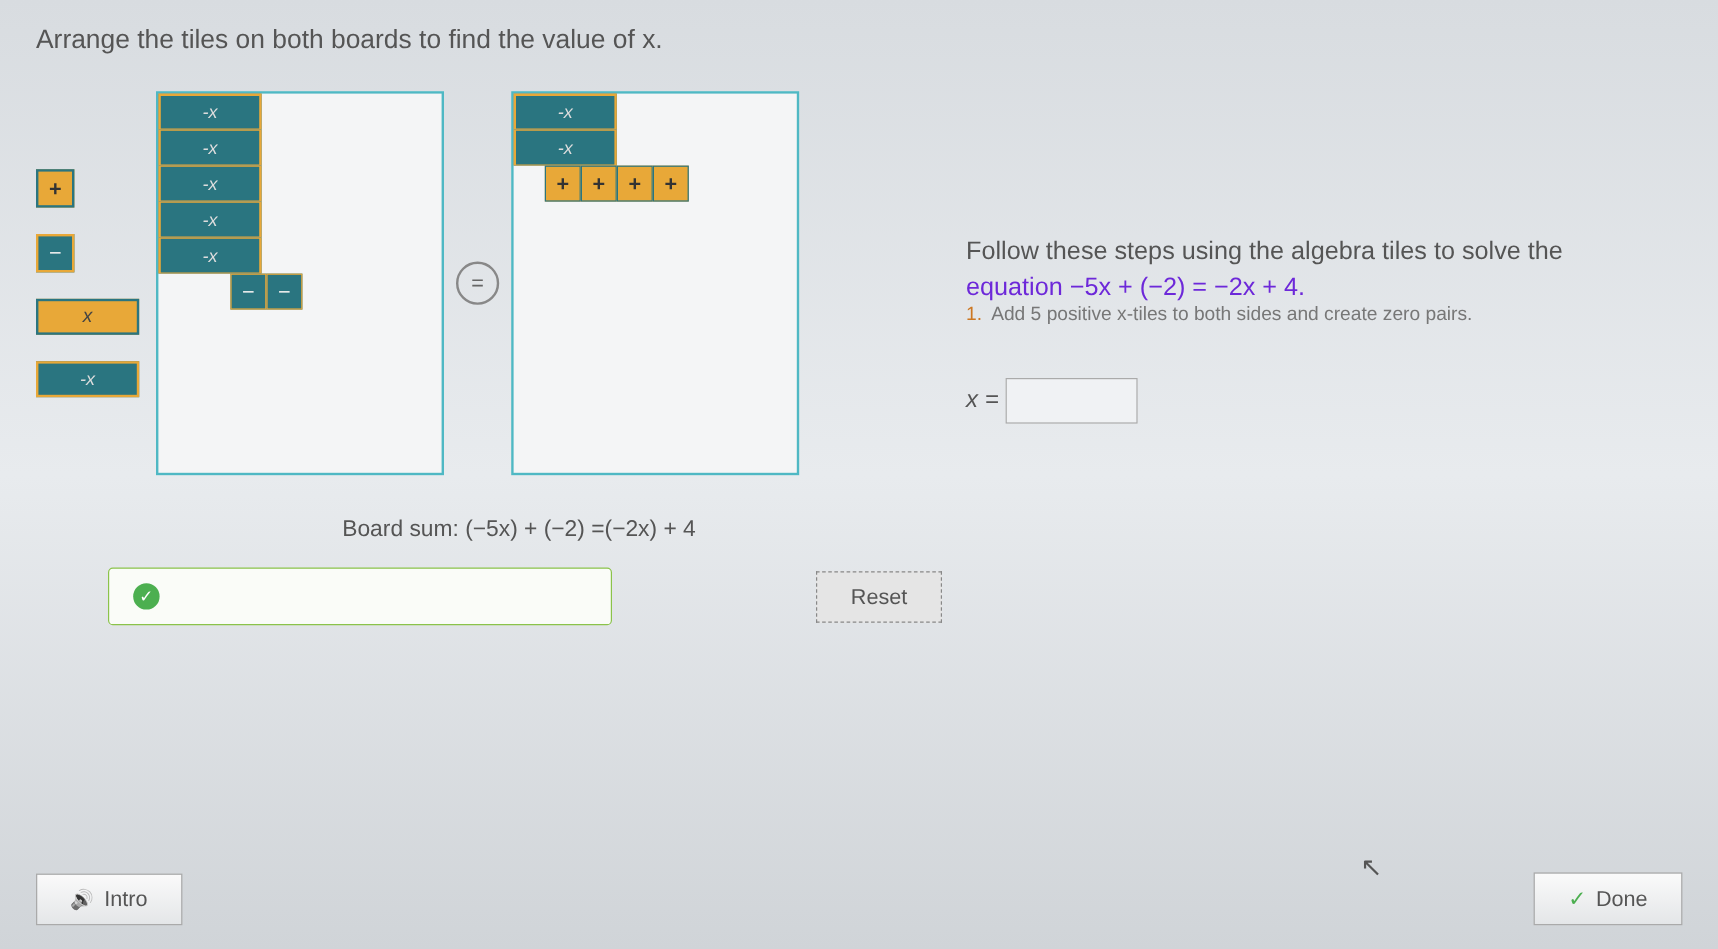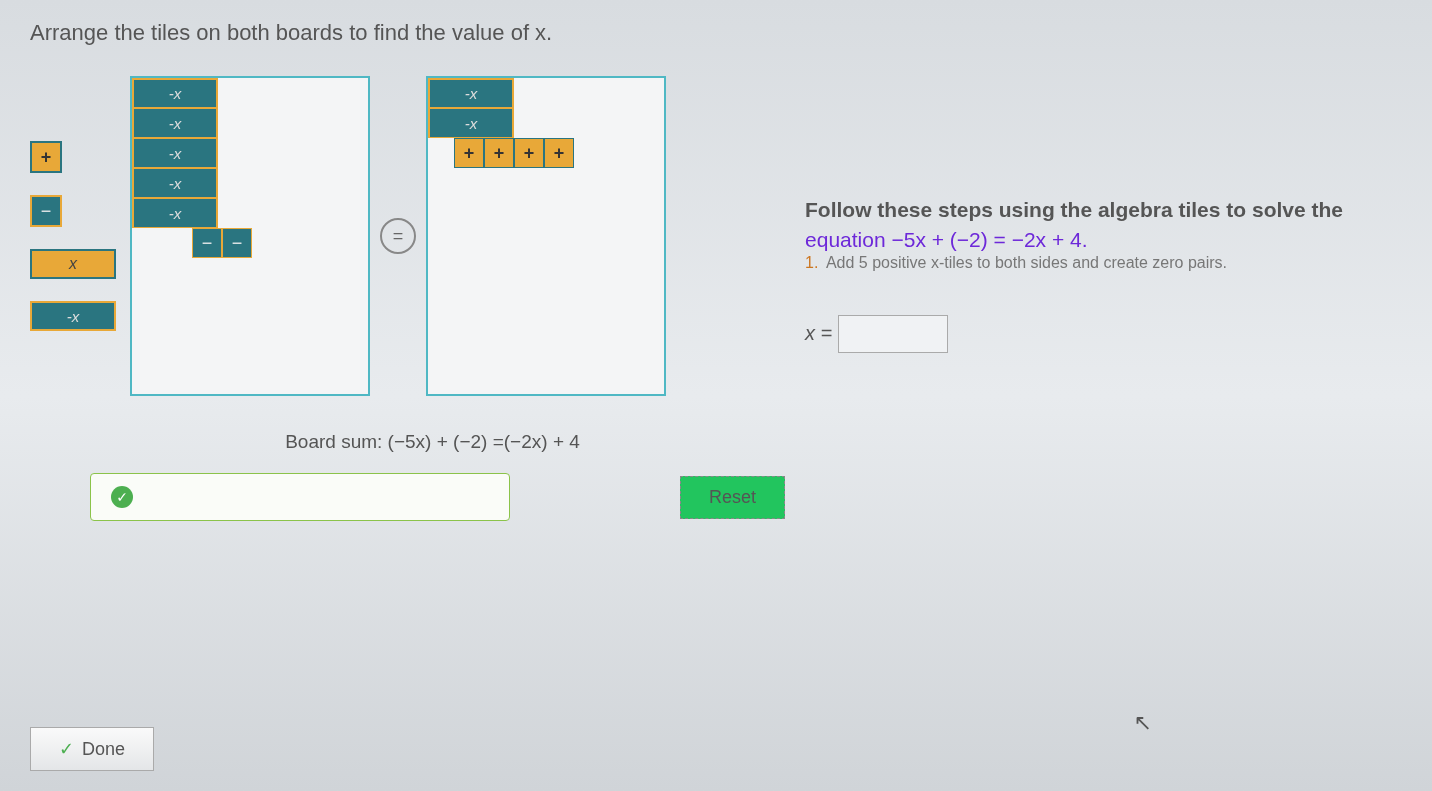--- a/index.html
+++ b/index.html
@@ -18,21 +18,20 @@
 .instruction-title {
   font-size: 22px;
   color: #555;
   margin-bottom: 30px;
   font-weight: normal;
 }
 .right-title {
   font-size: 21px;
   color: #555;
   margin-bottom: 6px;
-  font-weight: bold;
 }
 .right-eq {
   font-size: 21px;
   color: #6d28d9;
 }
 .step { font-size: 16px; color: #777; margin-bottom: 30px; line-height: 1.4; }
 .step .num { color: #cc7722; margin-right: 4px; }
 .italic { font-style: italic; }
 .answer-row { display: flex; align-items: center; gap: 6px; font-size: 20px; color: #555; margin-top: 40px; }
 .answer-input {
@@ -116,21 +115,21 @@
 }
 .check-icon {
   width: 22px; height: 22px;
   background: #4caf50;
   border-radius: 50%;
   display: flex; align-items: center; justify-content: center;
   color: #fff; font-size: 14px;
 }
 .reset-btn {
   border: 1px dashed #888;
-  background: #22c55e;
+  background: #e5e5e5;
   padding: 10px 28px;
   font-size: 18px;
   color: #555;
   cursor: pointer;
 }
 .bottom-bar {
   position: absolute;
   bottom: 20px; left: 30px; right: 30px;
   display: flex; justify-content: space-between; align-items: flex-end;
 }
@@ -223,17 +222,21 @@
     <div class="answer-row">
       <span class="italic">x =</span>
       <input class="answer-input" value="" style="">
     </div>
   </div>
 </div>
 
 <div class="cursor-icon">↖</div>
 
 <div class="bottom-bar">
+  <button class="intro-btn">
+    <span class="speaker-icon"></span>
+    <span>Intro</span>
+  </button>
   <button class="done-btn">
     <span class="done-check">✓</span>
     <span>Done</span>
   </button>
 </div>
 
 </body></html>

